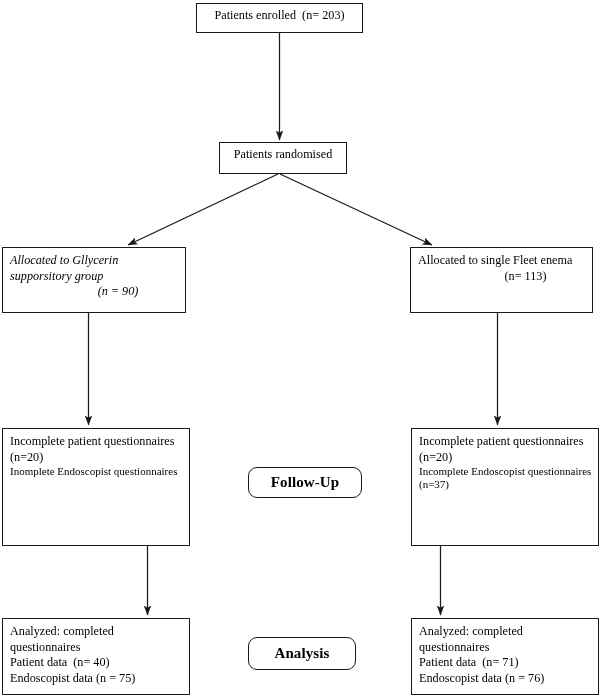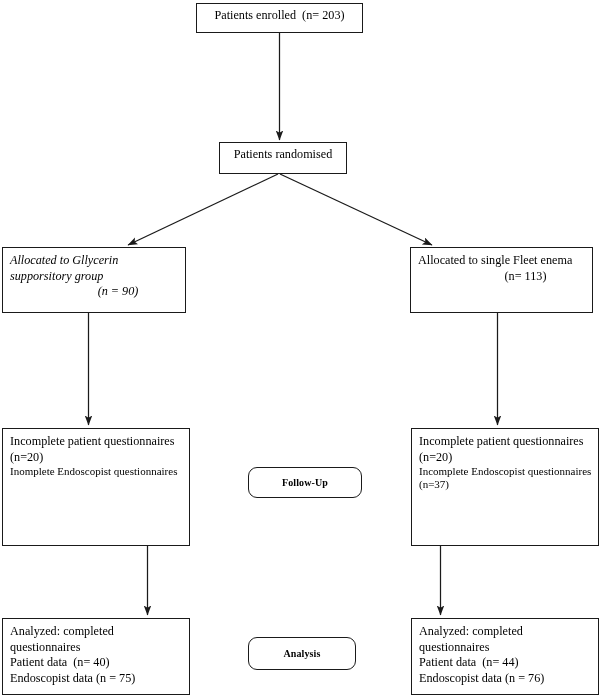--- a/index.html
+++ b/index.html
@@ -60,21 +60,21 @@
     box-sizing: border-box;
     border: 1px solid #1a1a1a;
     border-radius: 9px;
     background: #ffffff;
     display: flex;
     align-items: center;
     justify-content: center;
   }
   .stage .ln {
     font-weight: bold;
-    font-size: 10px;
+    font-size: 15px;
     letter-spacing: 0.1px;
     text-align: center;
   }
 </style>
 </head>
 <body>
 
 <div id="canvas">
 
   <svg id="edges" viewBox="0 0 602 697" xmlns="http://www.w3.org/2000/svg">
@@ -138,21 +138,21 @@
   <div class="node" style="left:2px; top:618px; width:188px; height:77px;">
     <span class="ln">Analyzed: completed</span>
     <span class="ln">questionnaires</span>
     <span class="ln">Patient data  (n= 40)</span>
     <span class="ln">Endoscopist data (n = 75)</span>
   </div>
 
   <div class="node" style="left:411px; top:618px; width:188px; height:77px;">
     <span class="ln">Analyzed: completed</span>
     <span class="ln">questionnaires</span>
-    <span class="ln">Patient data  (n= 44)</span>
+    <span class="ln">Patient data  (n= 71)</span>
     <span class="ln">Endoscopist data (n = 76)</span>
   </div>
 
   <div class="stage" style="left:248px; top:637px; width:108px; height:33px;">
     <span class="ln">Analysis</span>
   </div>
 
 </div>
 
 </body></html>

